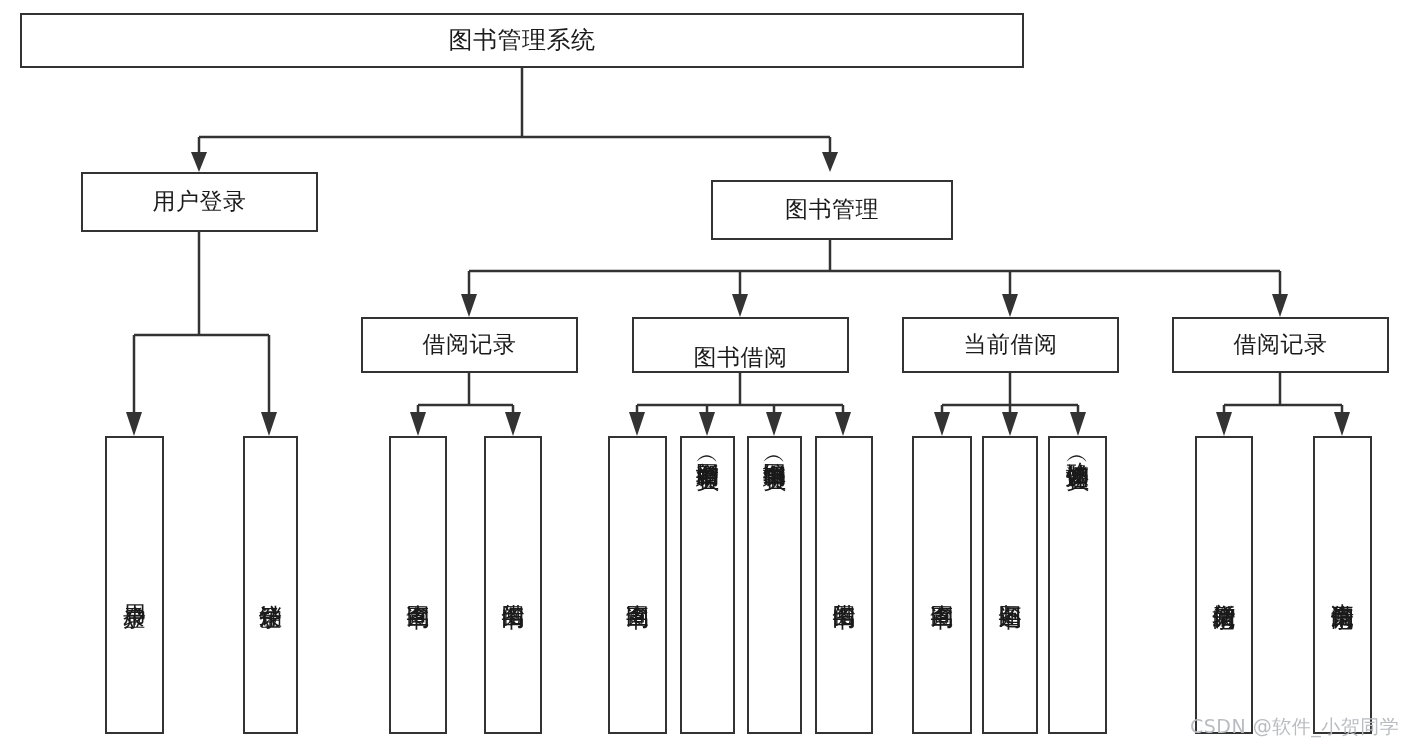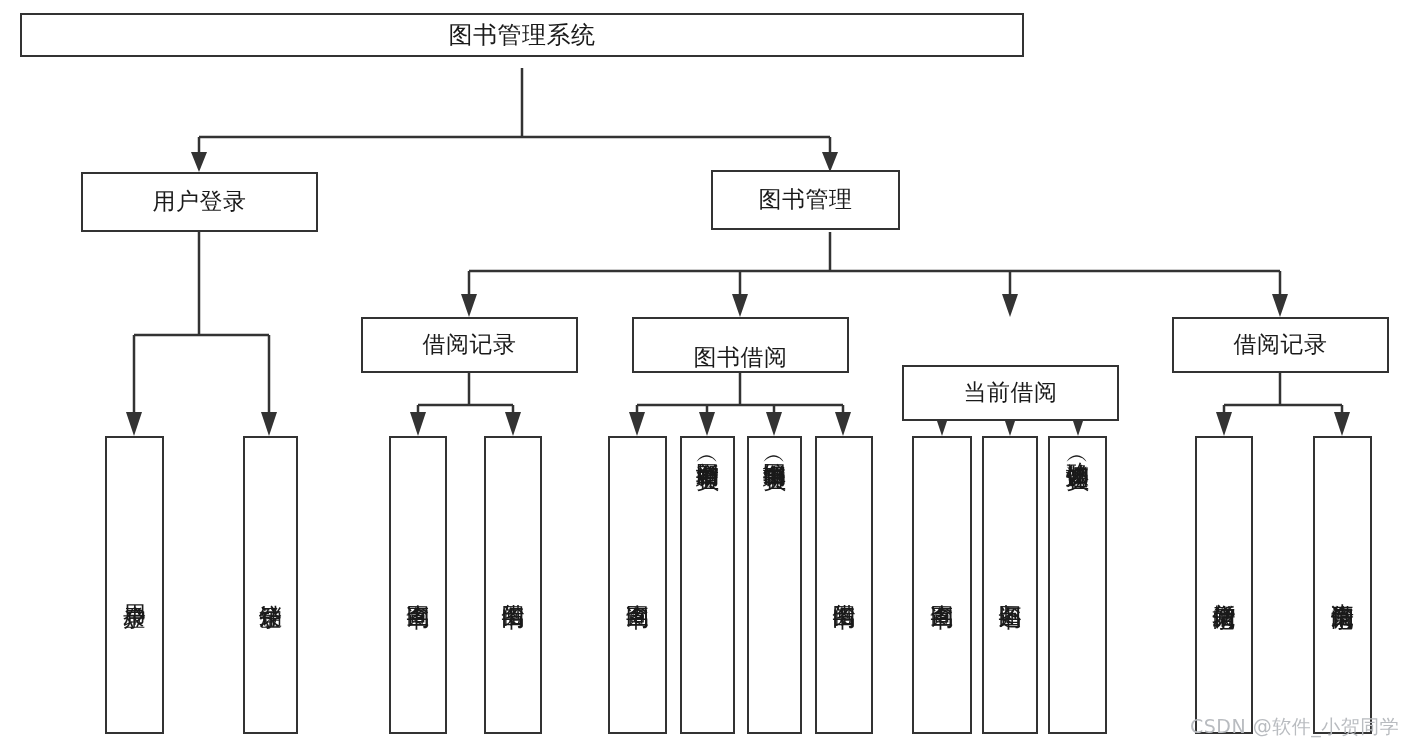--- a/index.html
+++ b/index.html
@@ -138,38 +138,38 @@
     <polygon points="1070,412 1086,412 1078,436"></polygon>
 
     <line x1="1280" y1="373" x2="1280" y2="405"></line>
     <line x1="1224" y1="405" x2="1342" y2="405"></line>
     <line x1="1224" y1="405" x2="1224" y2="418"></line>
     <polygon points="1216,412 1232,412 1224,436"></polygon>
     <line x1="1342" y1="405" x2="1342" y2="418"></line>
     <polygon points="1334,412 1350,412 1342,436"></polygon>
   </svg>
 
-  <div class="node horiz root" style="left:20px; top:13px; width:1004px; height:44px;">
+  <div class="node horiz root" style="left:20px; top:13px; width:1004px; height:55px;">
     <span class="label">图书管理系统</span>
   </div>
 
   <div class="node horiz" style="left:81px; top:172px; width:237px; height:60px;">
     <span class="label">用户登录</span>
   </div>
-  <div class="node horiz" style="left:711px; top:170px; width:189px; height:60px;">
+  <div class="node horiz" style="left:711px; top:180px; width:242px; height:60px;">
     <span class="label">图书管理</span>
   </div>
 
   <div class="node horiz" style="left:361px; top:317px; width:217px; height:56px;">
     <span class="label">借阅记录</span>
   </div>
   <div class="node horiz" style="left:632px; top:317px; width:217px; height:56px;align-items:flex-end;">
     <span class="label">图书借阅</span>
   </div>
-  <div class="node horiz" style="left:902px; top:317px; width:217px; height:56px;margin-top:48px;">
+  <div class="node horiz" style="left:902px; top:317px; width:217px; height:56px;">
     <span class="label">当前借阅</span>
   </div>
   <div class="node horiz" style="left:1172px; top:317px; width:217px; height:56px;">
     <span class="label">借阅记录</span>
   </div>
 
   <div class="node vert" style="left:105px; top:436px; width:59px; height:298px; align-items:center;">
     <span class="label">用户登录</span>
   </div>
   <div class="node vert" style="left:243px; top:436px; width:55px; height:298px; align-items:center;">

